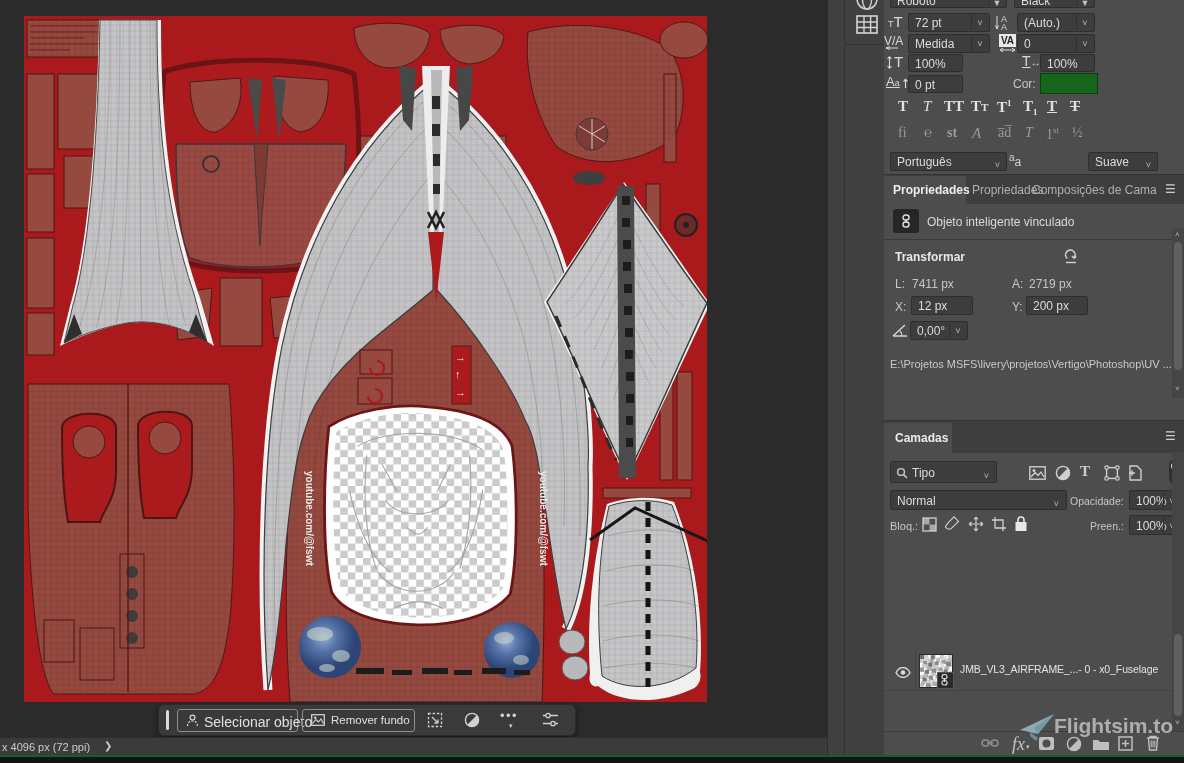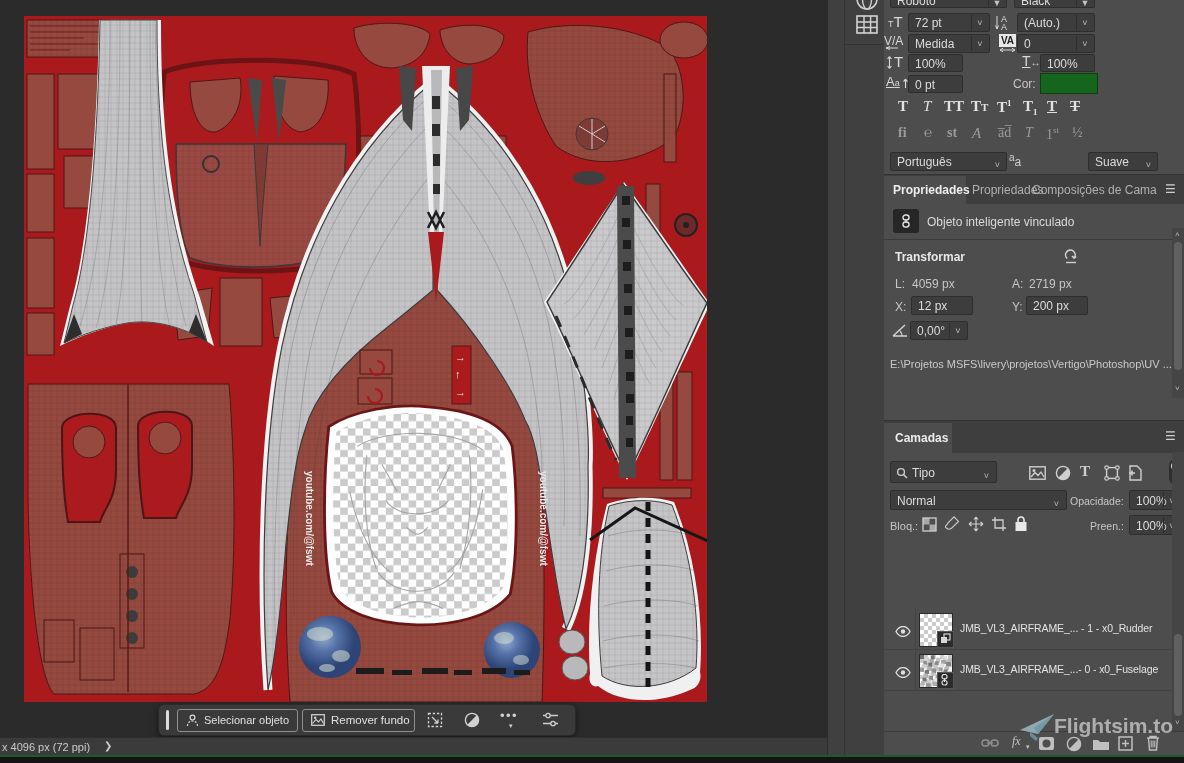--- a/index.html
+++ b/index.html
@@ -219,21 +219,21 @@
 </g>
 <g fill="#e9e9e9" font-size="10" font-family="Liberation Sans" font-weight="bold">
 <text x="0" y="0" transform="translate(282,455) rotate(90)">youtube.com/@fswt</text>
 <text x="0" y="0" transform="translate(516,455) rotate(90)">youtube.com/@fswt</text>
 </g>
 </svg>
 </div>
 
 <div class="a" id="ctxbar" style="left:158px;top:704px;width:416px;height:30px;background:#3a3a3a;border:1px solid #2a2a2a;border-radius:6px;box-shadow:0 2px 6px rgba(0,0,0,.5);">
 <div class="a" style="left:7px;top:5px;width:3px;height:20px;background:#dcdcdc;border-radius:2px;"></div>
-<div class="a" style="left:18px;top:4px;width:119px;height:21px;border:1px solid #8f8f8f;border-radius:3px;color:#e0e0e0;font-size:11px;white-space:nowrap;">
+<div class="a" style="left:18px;top:4px;width:119px;height:21px;border:1px solid #8f8f8f;border-radius:3px;color:#e0e0e0;font-size:14px;white-space:nowrap;">
 <svg class="a" style="left:8px;top:4px;" width="13" height="13" viewBox="0 0 13 13">
         <circle cx="6.5" cy="3.6" r="2.4" fill="none" stroke="#d8d8d8" stroke-width="1.2"></circle>
         <path d="M1.5,12 C1.5,8.5 4,7 6.5,7 C9,7 11.5,8.5 11.5,12" fill="none" stroke="#d8d8d8" stroke-width="1.2" stroke-dasharray="2,1.4"></path>
       </svg>
 <span class="a" style="left:26px;top:4px;">Selecionar objeto</span>
     </div>
 <div class="a" style="left:143px;top:4px;width:111px;height:21px;border:1px solid #8f8f8f;border-radius:3px;color:#e0e0e0;font-size:11.5px;white-space:nowrap;">
 <svg class="a" style="left:8px;top:4px;" width="14" height="12" viewBox="0 0 14 12">
         <rect x="0.7" y="0.7" width="12.6" height="10.6" fill="none" stroke="#d8d8d8" stroke-width="1.2"></rect>
         <circle cx="4.2" cy="3.8" r="1.2" fill="#d8d8d8"></circle>
@@ -347,21 +347,21 @@
 <span class="a" style="left:27px;font-style:italic;font-weight:normal;">T</span>
 <span class="a" style="left:48px;">TT</span>
 <span class="a" style="left:75px;">T<span style="font-size:11px;">T</span></span>
 <span class="a" style="left:101px;">T<span style="font-size:9px;vertical-align:super;">1</span></span>
 <span class="a" style="left:127px;">T<span style="font-size:9px;vertical-align:sub;">1</span></span>
 <span class="a" style="left:151px;text-decoration:underline;">T</span>
 <span class="a" style="left:174px;text-decoration:line-through;">T</span>
 </div>
 
 <div class="a" style="left:898px;top:125px;width:200px;height:18px;color:#9b9b9b;font-family:'Liberation Serif',serif;font-size:14px;">
-<span class="a" style="left:0px;font-weight:bold;">fi</span>
+<span class="a" style="left:0px;">fi</span>
 <span class="a" style="left:26px;font-style:italic;">℮</span>
 <span class="a" style="left:49px;font-weight:bold;">st</span>
 <span class="a" style="left:74px;font-style:italic;font-size:15px;">A</span>
 <span class="a" style="left:100px;font-weight:normal;">a̅d̅</span>
 <span class="a" style="left:127px;font-style:italic;">T</span>
 <span class="a" style="left:148px;">1<span style="font-size:9px;vertical-align:super;">st</span></span>
 <span class="a" style="left:174px;">½</span>
 </div>
 
 <div class="fld" style="left:890px;top:152px;width:117px;height:19px;padding-left:31px;">
@@ -391,21 +391,21 @@
 </svg>
 </div>
 <span class="lbl" style="left:927px;top:215px;color:#dadada;">Objeto inteligente vinculado</span>
 <div class="sep" style="left:884px;top:239px;width:300px;height:1px;background:#3a3a3a;"></div>
 <span class="a" style="left:895px;top:250px;color:#e8e8e8;font-size:12px;font-weight:bold;">Transformar</span>
 <svg class="a" style="left:1062px;top:247px;" width="18" height="17" viewBox="0 0 18 17">
 <path d="M5.2,11.5 A4.8,4.8 0 1 1 12,11 L10,9 M12,11 L14.2,9.6" fill="none" stroke="#d0d0d0" stroke-width="1.6"></path>
 <path d="M4,15.5 H14" stroke="#d0d0d0" stroke-width="1.4"></path>
 </svg>
 <span class="lbl" style="left:895px;top:277px;">L:</span>
-<span class="lbl" style="left:912px;top:277px;">4059 px</span>
+<span class="lbl" style="left:912px;top:277px;">7411 px</span>
 <span class="lbl" style="left:1012px;top:277px;">A:</span>
 <span class="lbl" style="left:1029px;top:277px;">2719 px</span>
 <span class="lbl" style="left:895px;top:300px;">X:</span>
 <div class="fld" style="left:911px;top:296px;width:62px;height:19px;">
     <span class="tx">12 px</span>
   </div>
 <span class="lbl" style="left:1012px;top:300px;">Y:</span>
 <div class="fld" style="left:1026px;top:296px;width:62px;height:19px;">
     <span class="tx">200 px</span>
   </div>
@@ -494,36 +494,20 @@
     <rect x="1.5" y="7" width="11" height="9" fill="#e8e8e8"></rect>
     <path d="M4,7 V5 A3,3 0 0 1 10,5 V7" fill="none" stroke="#e8e8e8" stroke-width="1.6"></path>
   </svg>
 <span class="lbl" style="left:1090px;top:520px;font-size:10.5px;">Preen.:</span>
 <div class="fld" style="left:1129px;top:515px;width:53px;height:20px;">
     <span class="tx" style="top:2px;">100%</span>
     <span class="dd" style="line-height:18px;">˅</span>
   </div>
 
 <div id="layers" class="a" style="left:884px;top:537px;width:290px;height:194px;">
-    <div class="a" style="left: 0px; top: 71px; width: 290px; height: 41px; border-bottom: 1px solid rgb(66, 66, 66);">
-      <div style="position:absolute;left:11px;top:15px;"><svg width="16" height="11" viewBox="0 0 16 11">
-          <path d="M1,5.5 C3,1.8 6,0.5 8,0.5 C10,0.5 13,1.8 15,5.5 C13,9.2 10,10.5 8,10.5 C6,10.5 3,9.2 1,5.5 Z" fill="none" stroke="#dedede" stroke-width="1.3"></path>
-          <circle cx="8" cy="5.5" r="2.2" fill="#dedede"></circle>
-        </svg></div>
-      <div style="position:absolute;left:31px;top:0;width:1px;height:41px;background:#424242;"></div>
-      <div style="position:absolute;left:35px;top:4.5px;width:32px;height:32px;background:#fff;background-image:linear-gradient(45deg,#ccc 25%,transparent 25%,transparent 75%,#ccc 75%),linear-gradient(45deg,#ccc 25%,transparent 25%,transparent 75%,#ccc 75%);background-size:8px 8px;background-position:0 0,4px 4px;border:1px solid #282828;">
-        <div style="position:absolute;right:-2px;bottom:-2px;width:15px;height:15px;background:#2b2b2b;border:1px solid #555;">
-          <svg width="11" height="11" viewBox="0 0 11 11" style="position:absolute;left:1.5px;top:1.5px;">
-            <rect x="1" y="4" width="6" height="6" fill="#d8d8d8"></rect>
-            <rect x="4" y="1" width="6" height="6" fill="none" stroke="#d8d8d8" stroke-width="1.2"></rect>
-          </svg>
-        </div>
-      </div>
-      <div style="position:absolute;left:76px;top:13.5px;color:#e3e3e3;font-size:10.5px;letter-spacing:-0.1px;white-space:nowrap;">JMB_VL3_AIRFRAME_... - 1 - x0_Rudder</div>
-    </div>
     <div class="a" style="left: 0px; top: 112px; width: 290px; height: 41px; border-bottom: 1px solid rgb(66, 66, 66);">
       <div style="position:absolute;left:11px;top:15px;"><svg width="16" height="11" viewBox="0 0 16 11">
           <path d="M1,5.5 C3,1.8 6,0.5 8,0.5 C10,0.5 13,1.8 15,5.5 C13,9.2 10,10.5 8,10.5 C6,10.5 3,9.2 1,5.5 Z" fill="none" stroke="#dedede" stroke-width="1.3"></path>
           <circle cx="8" cy="5.5" r="2.2" fill="#dedede"></circle>
         </svg></div>
       <div style="position:absolute;left:31px;top:0;width:1px;height:41px;background:#424242;"></div>
       <div style="position:absolute;left:35px;top:4.5px;width:32px;height:32px;background:#fff;background-image:linear-gradient(45deg,#ccc 25%,transparent 25%,transparent 75%,#ccc 75%),linear-gradient(45deg,#ccc 25%,transparent 25%,transparent 75%,#ccc 75%);background-size:8px 8px;background-position:0 0,4px 4px;border:1px solid #282828;">
         <svg width="32" height="32" viewBox="0 0 32 32" style="position:absolute;left:0;top:0;">
           <rect x="0" y="0" width="4" height="4" fill="rgb(110,110,110)"></rect>
           <rect x="7.3" y="11.7" width="4" height="4" fill="rgb(163,163,163)"></rect>
@@ -597,21 +581,21 @@
       <div style="position:absolute;left:76px;top:13.5px;color:#e3e3e3;font-size:10.5px;letter-spacing:-0.1px;white-space:nowrap;">JMB_VL3_AIRFRAME_...- 0 - x0_Fuselage</div>
     </div>
   </div>
 
 <div class="a" style="left:884px;top:731px;width:300px;height:24px;background:#4d4d4d;border-top:1px solid #3c3c3c;"></div>
 <svg class="a" style="left:981px;top:737px;" width="18" height="12" viewBox="0 0 18 12">
     <rect x="1" y="3" width="7" height="6" rx="3" fill="none" stroke="#8f8f8f" stroke-width="1.5"></rect>
     <rect x="10" y="3" width="7" height="6" rx="3" fill="none" stroke="#8f8f8f" stroke-width="1.5"></rect>
     <path d="M6,6 H12" stroke="#8f8f8f" stroke-width="1.5"></path>
   </svg>
-<span class="a" style="left:1012px;top:734px;color:#c4c4c4;font-size:12px;font-style:italic;font-family:'Liberation Serif',serif;">fx</span>
+<span class="a" style="left:1012px;top:734px;color:#c4c4c4;font-size:18px;font-style:italic;font-family:'Liberation Serif',serif;">fx</span>
 <span class="a" style="left:1026px;top:743px;color:#c4c4c4;font-size:7px;">▾</span>
 <svg class="a" style="left:1038px;top:736px;" width="17" height="15" viewBox="0 0 17 15">
     <rect x="1" y="1" width="15" height="13" rx="2" fill="#bfbfbf"></rect>
     <circle cx="8.5" cy="7.5" r="4" fill="#4d4d4d"></circle>
   </svg>
 <svg class="a" style="left:1066px;top:736px;" width="16" height="16" viewBox="0 0 16 16">
     <circle cx="8" cy="8" r="6.6" fill="none" stroke="#bfbfbf" stroke-width="1.4"></circle>
     <path d="M3.3,12.7 L12.7,3.3 A6.6,6.6 0 0 1 3.3,12.7" fill="#bfbfbf"></path>
   </svg>
 <svg class="a" style="left:1092px;top:737px;" width="18" height="14" viewBox="0 0 18 14">

